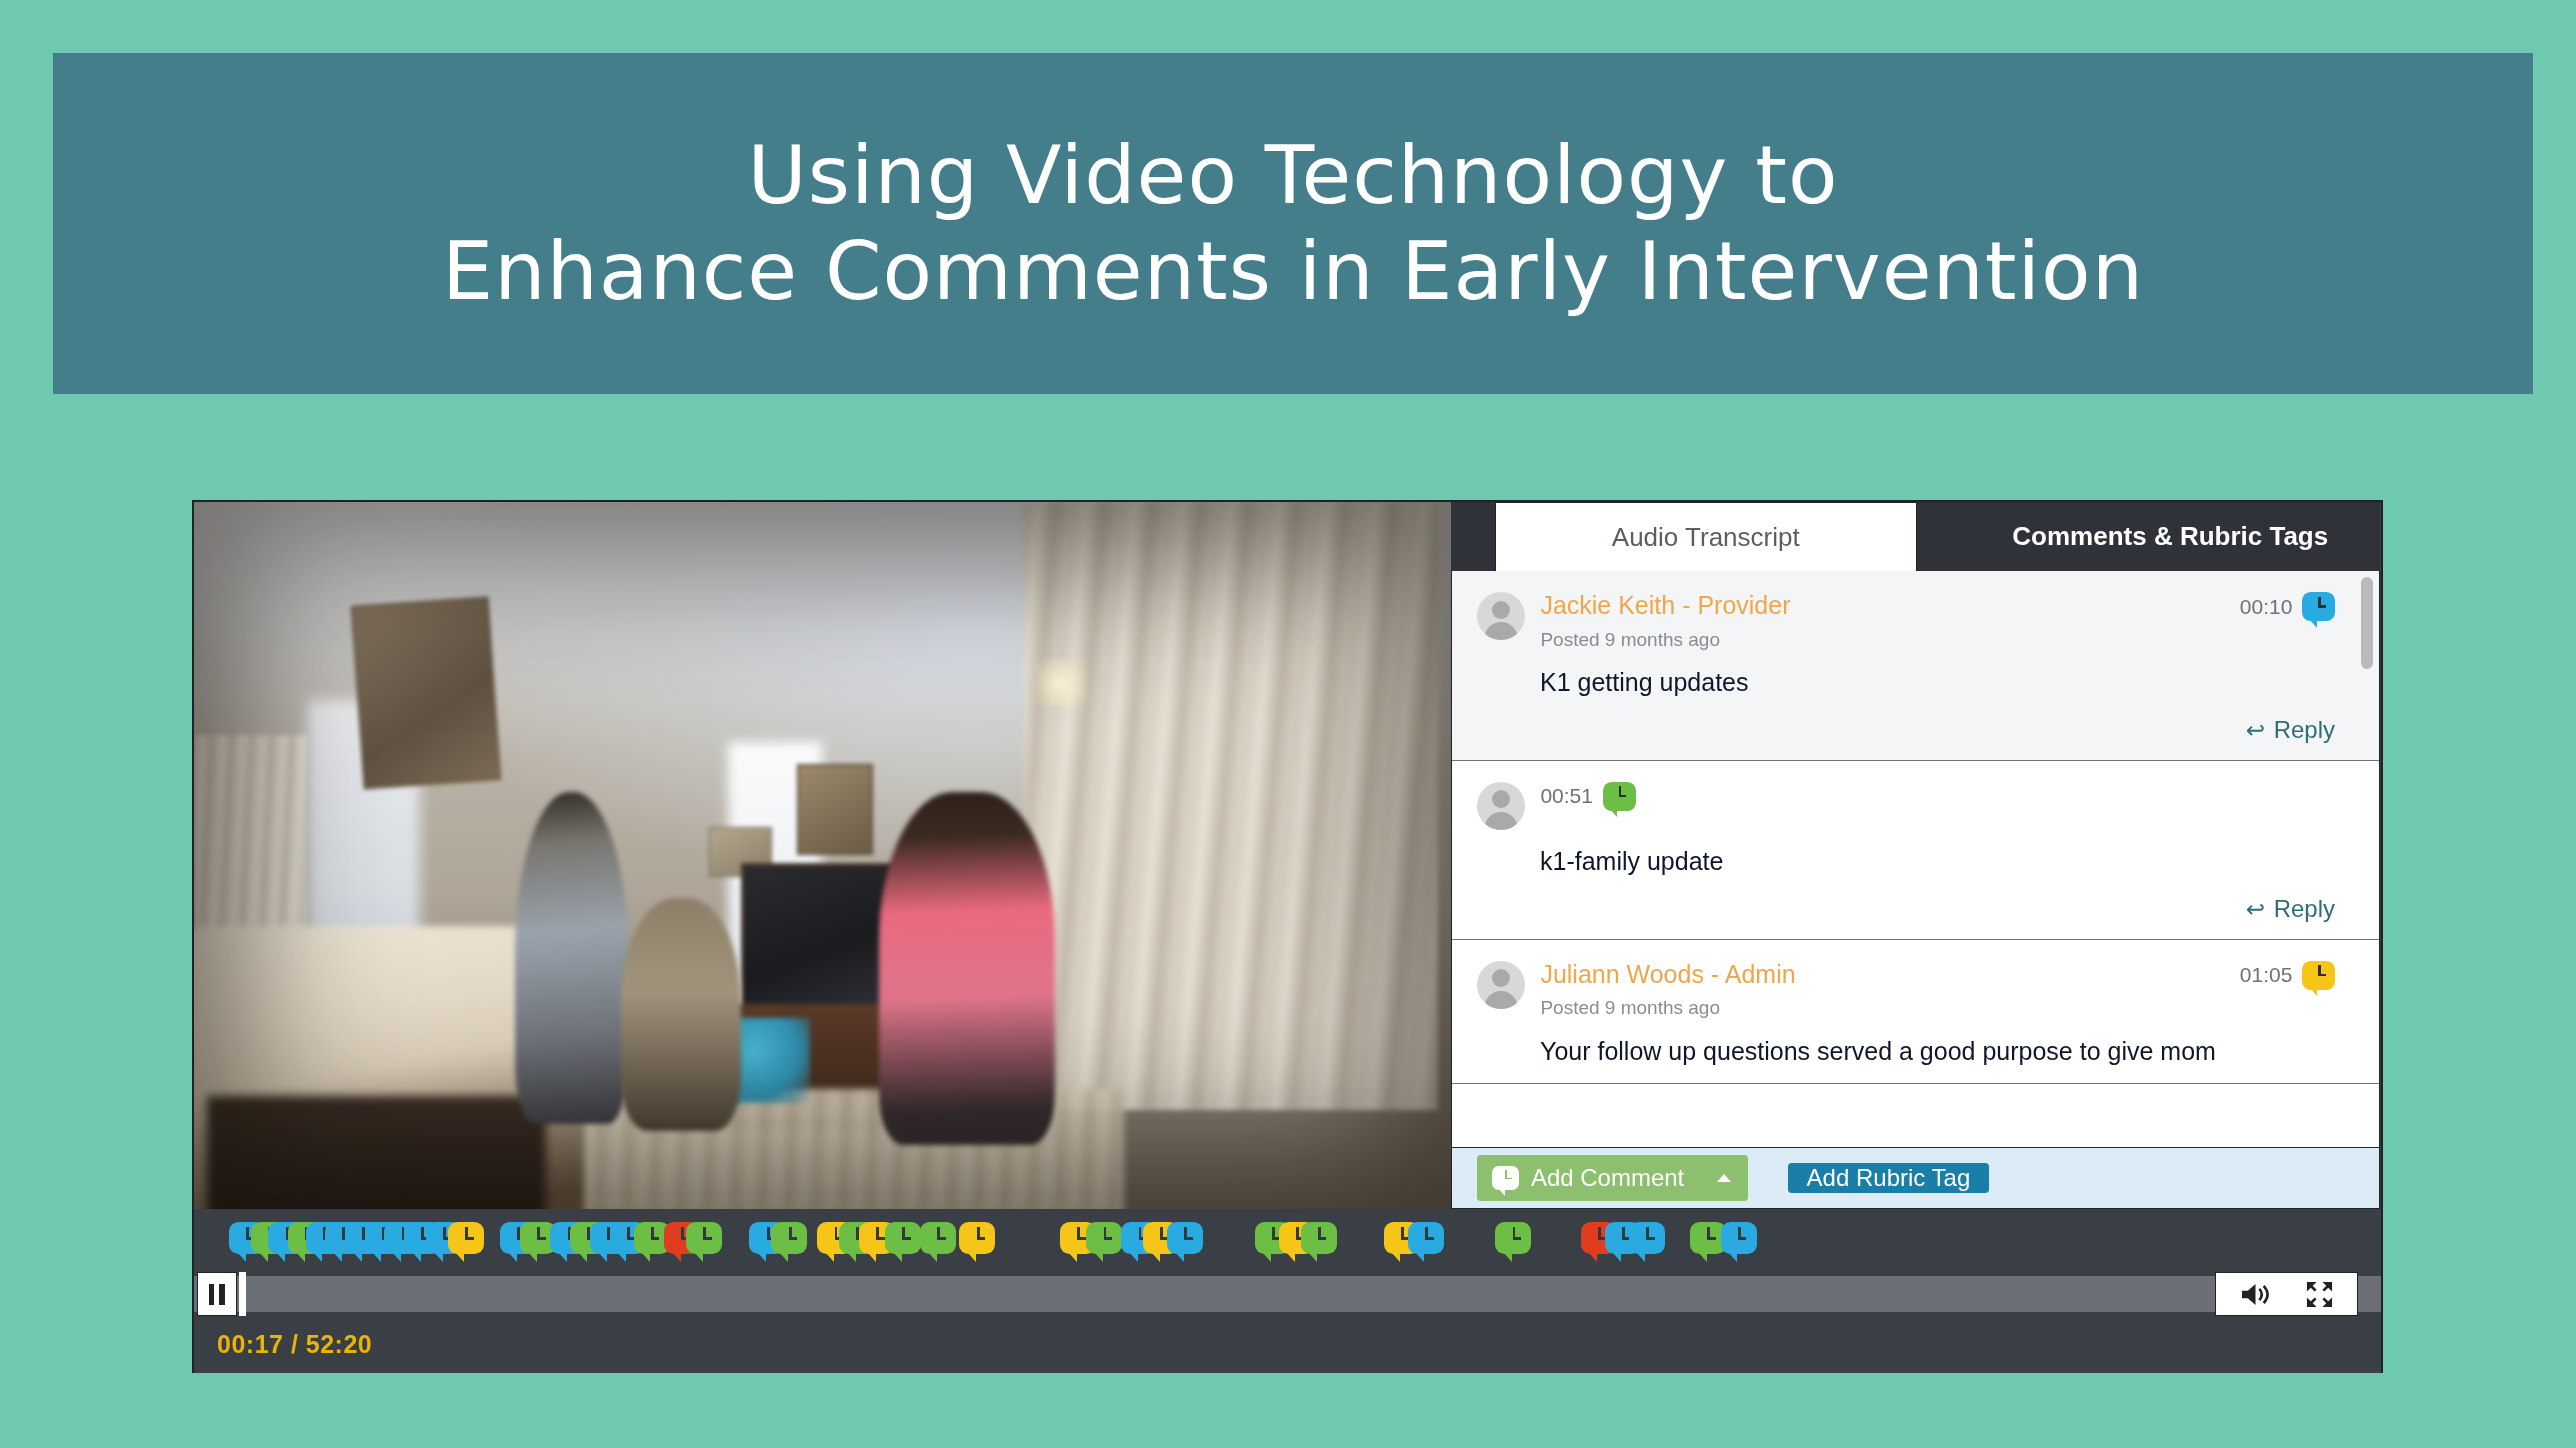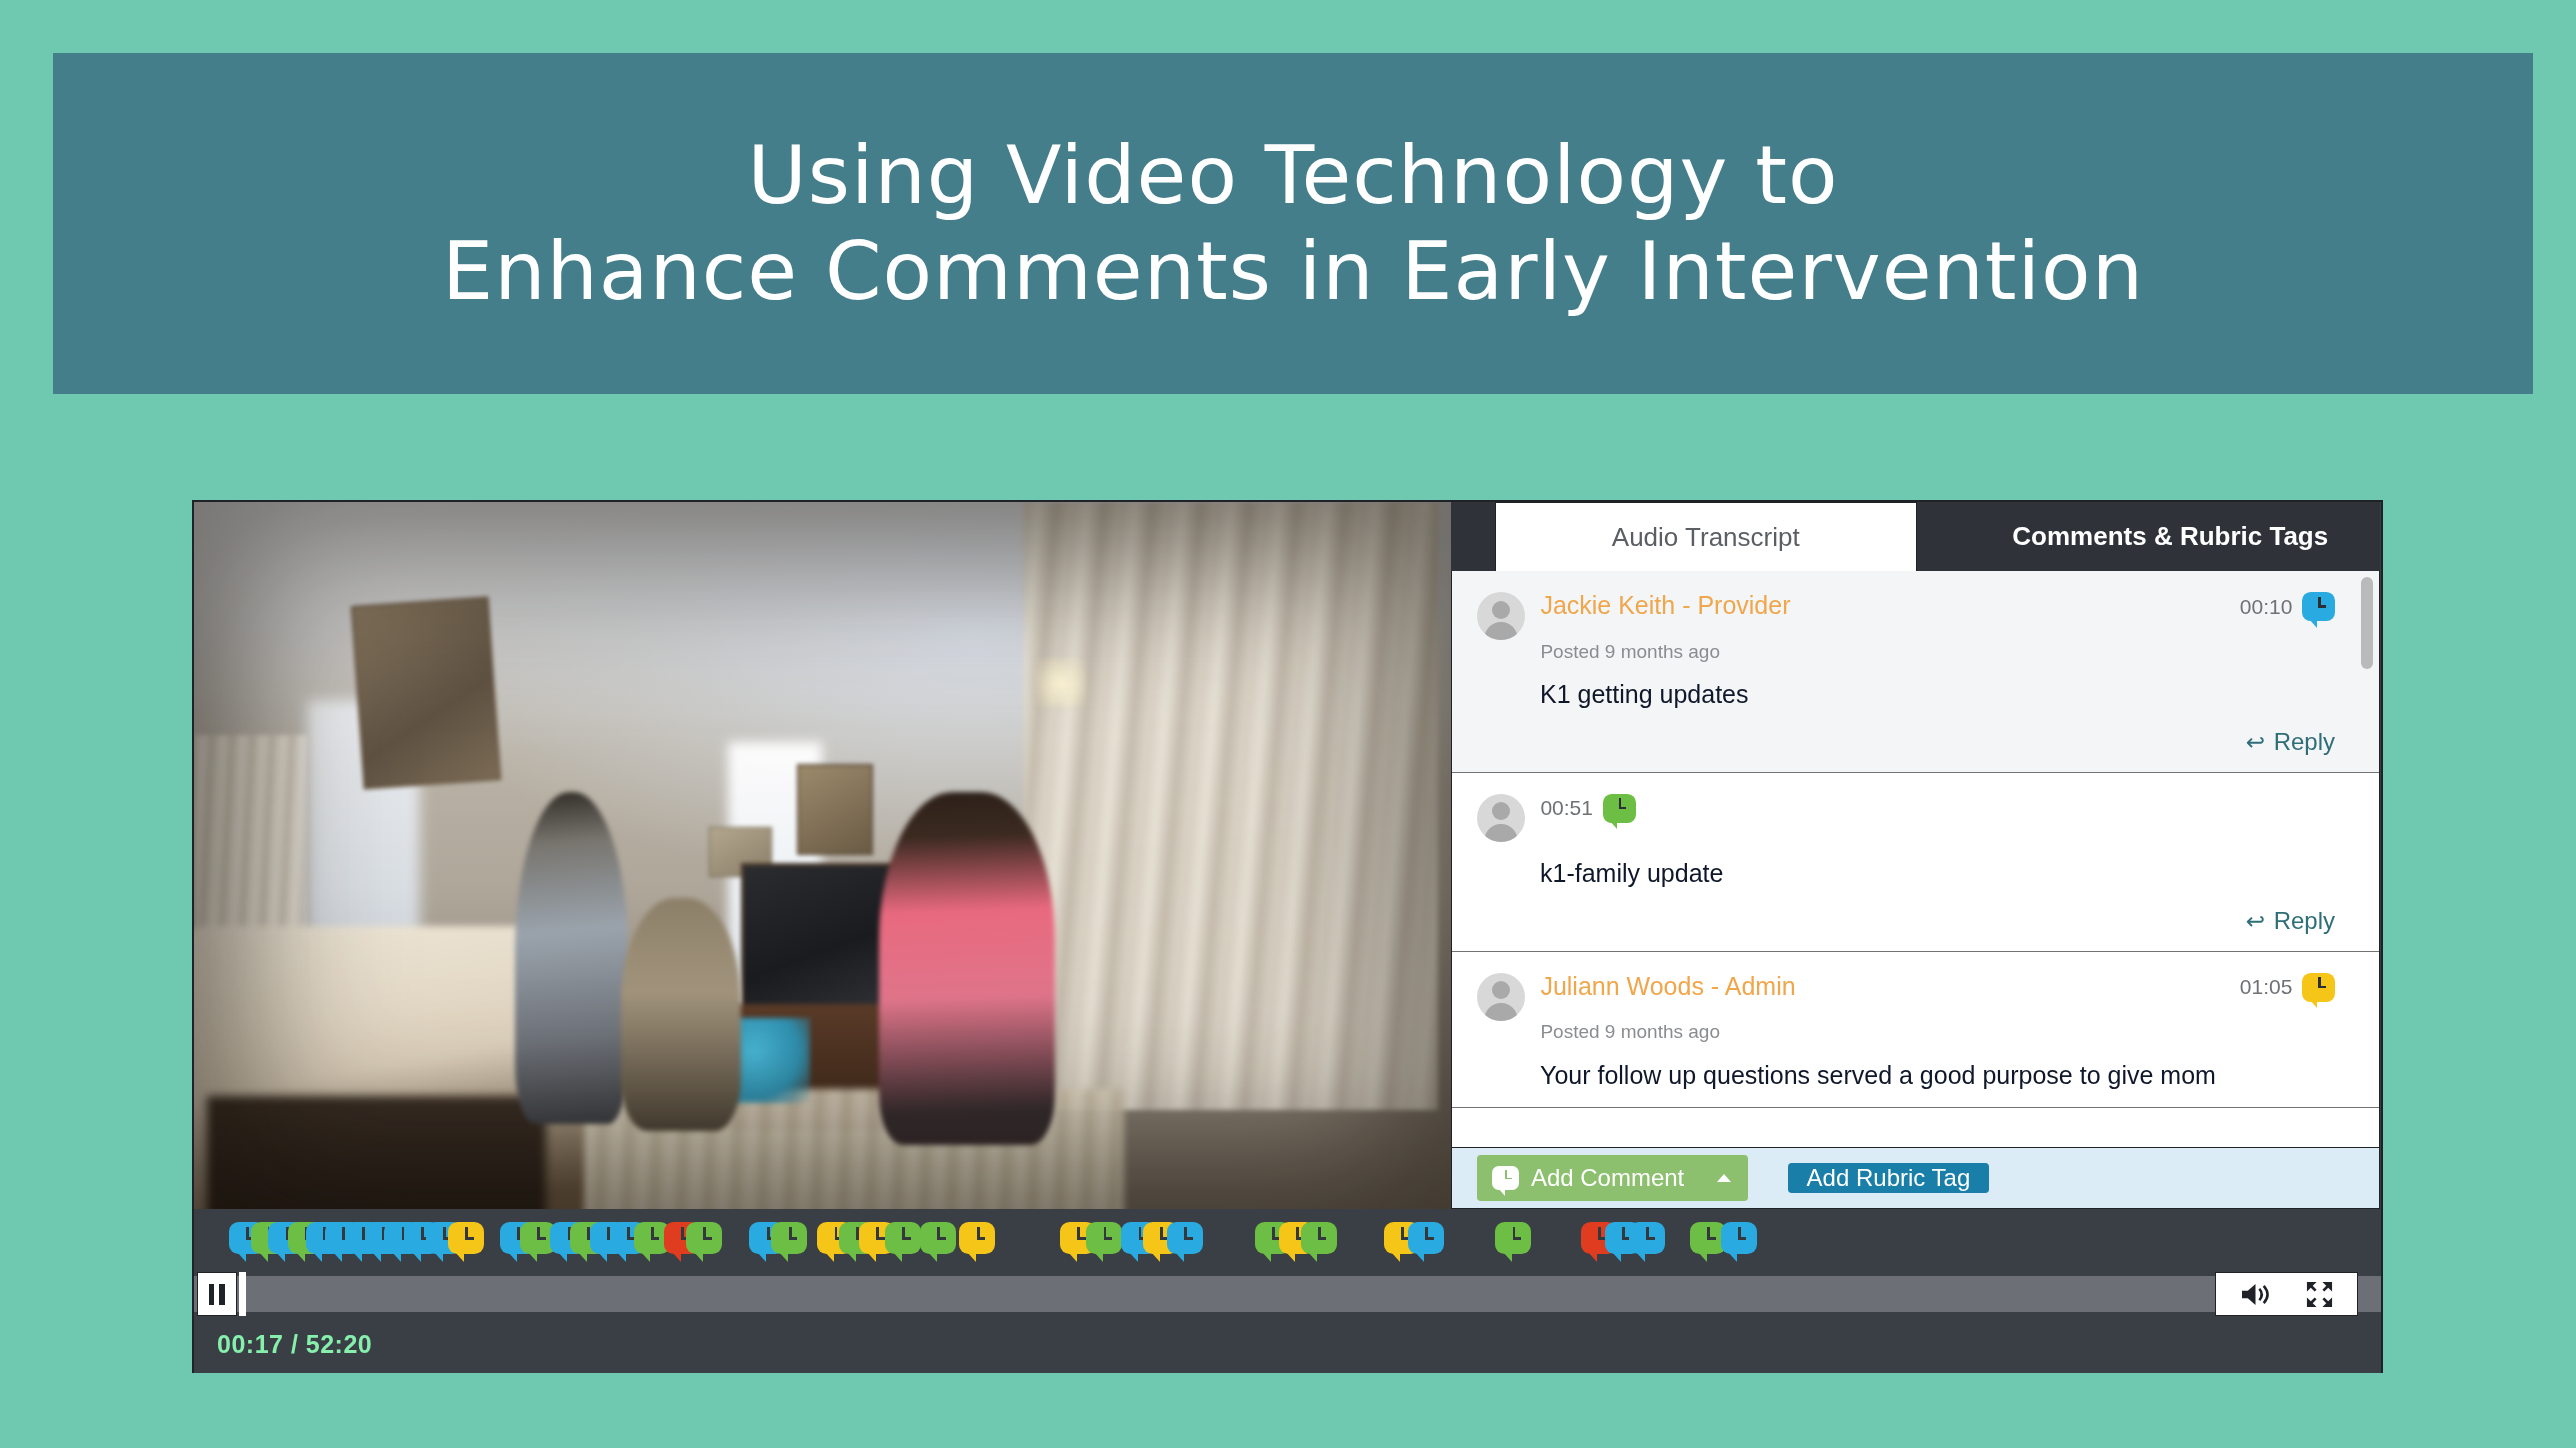--- a/index.html
+++ b/index.html
@@ -198,21 +198,21 @@
     left: 50%; top: 8.6px; width: 18px; height: 18px;
     transform: translateX(-50%); border-radius: 50%; background: #a9a9a9;
   }
   .avatar::after {
     content: ""; position: absolute;
     left: 50%; top: 30px; width: 33px; height: 25px;
     transform: translateX(-50%); border-radius: 16.3px 16.3px 0 0; background: #a9a9a9;
   }
   .c-meta { flex: 1 1 auto; }
   .c-author { color: #f0a64a; font-size: 25px; font-weight: 400; line-height: 1.1; }
-  .c-posted { color: #8a8d90; font-size: 19px; margin-top: 21px; }
+  .c-posted { color: #8a8d90; font-size: 19px; margin-top: 9px; }
   .c-right { display: flex; align-items: center; gap: 9.6px; }
   .c-time { color: #6f7275; font-size: 21px; }
   .c-body { color: #0f172a; font-size: 25px; margin: 15.4px 0 0 63px; line-height: 1.32; }
   .c-reply {
     display: flex; align-items: center; justify-content: flex-end;
     gap: 8.6px; margin-top: 17.3px; color: #2e6e78; font-size: 24px; cursor: pointer;
   }
   .reply-arrow { font-size: 23px; color: #2e6e78; }
 
   
@@ -316,21 +316,21 @@
     display: flex; align-items: center; gap: 33px;
     padding: 0 23px; z-index: 4;
   }
   .ctrl-icon { cursor: pointer; display: flex; align-items: center; }
 
   #time-row {
     height: 57px; background: #3a3f46;
     display: flex; align-items: center;
     padding-left: 23px;
   }
-  #time-display { color: #86efac; font-size: 25px; font-weight: 700; letter-spacing: 0.5px; }
+  #time-display { color: #eab308; font-size: 25px; font-weight: 700; letter-spacing: 0.5px; }
 </style>
 </head>
 <body>
 
 <div id="title-banner">
   <div class="title-line">Using Video Technology to</div>
   <div class="title-line">Enhance Comments in Early Intervention</div>
 </div>
 
 <div id="player">

